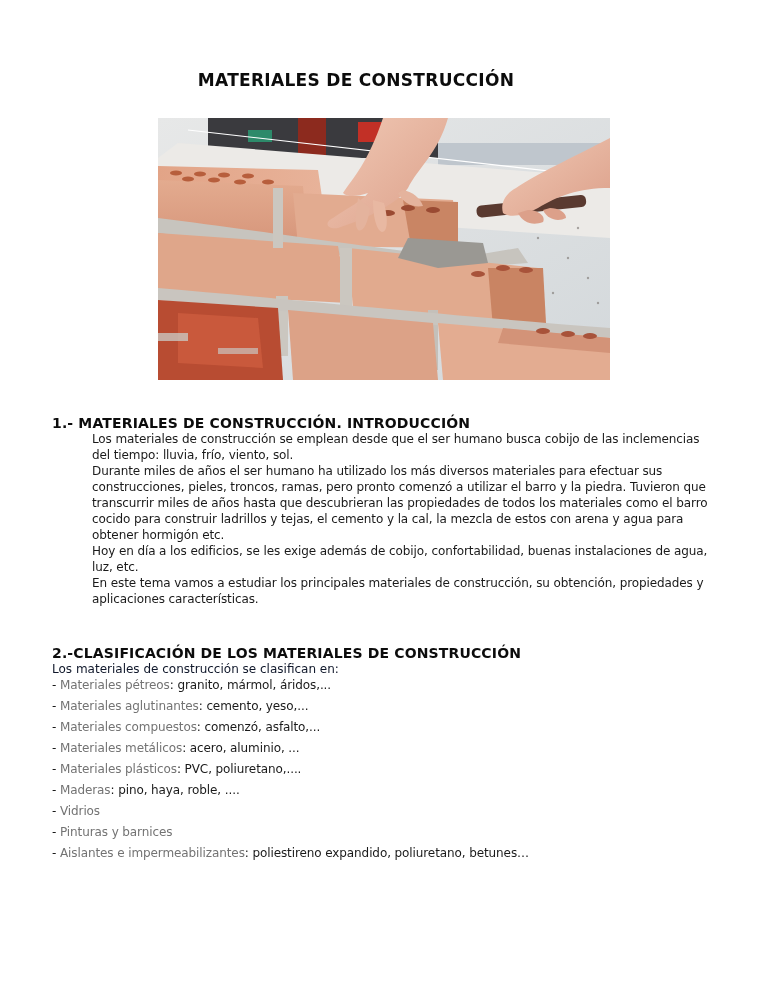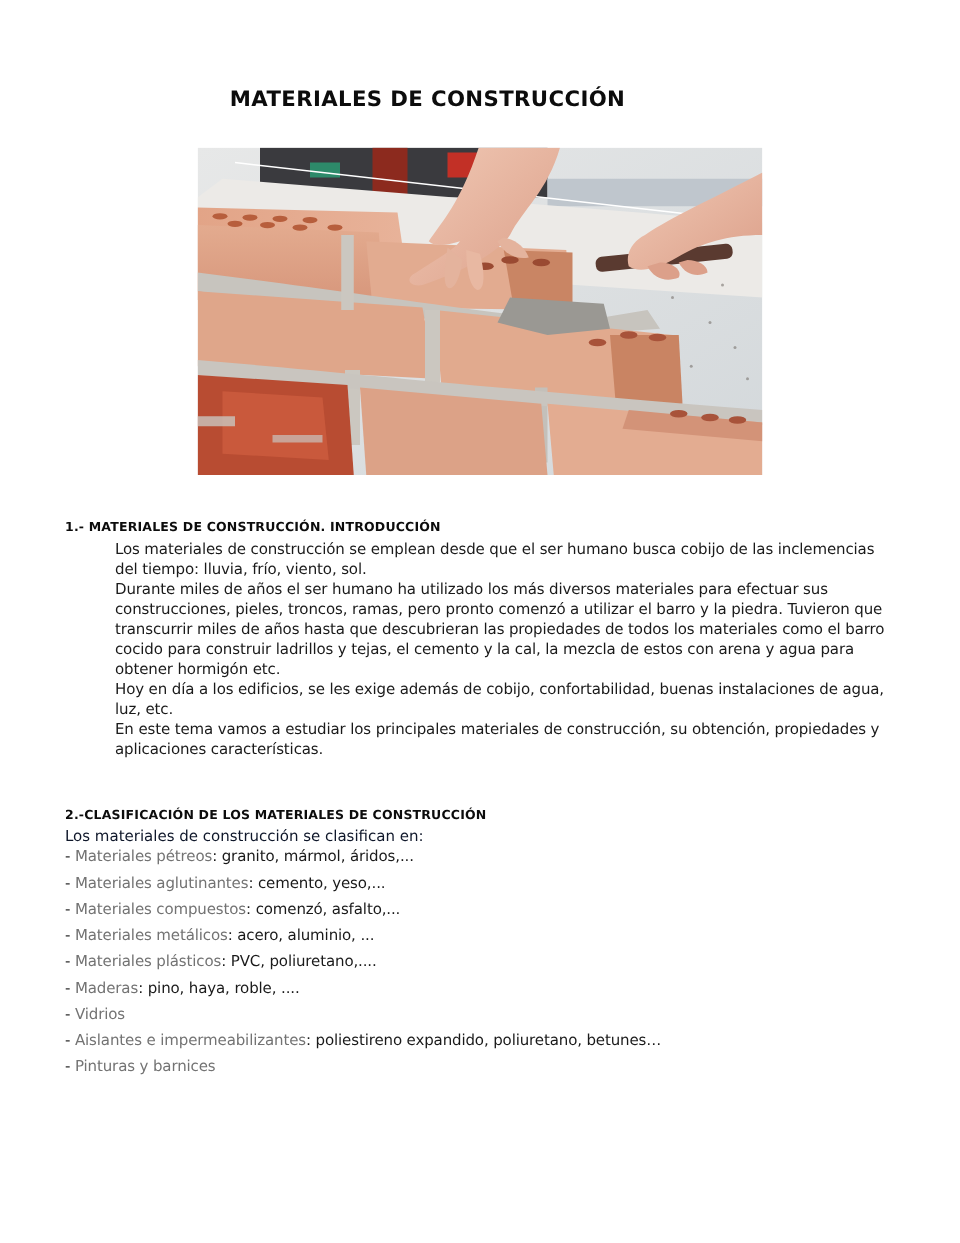--- a/index.html
+++ b/index.html
@@ -18,38 +18,39 @@
     .page-title {
       position: absolute;
       top: 70px;
       left: 0;
       width: 684px;
       text-align: center;
       font-size: 17px;
       font-weight: bold;
       letter-spacing: 0.3px;
       color: #0c0c0c;
+      padding-left: 14px;
     }
     .photo {
       position: absolute;
       left: 158px;
       top: 118px;
       width: 452px;
       height: 262px;
       overflow: hidden;
     }
     .photo svg { display: block; }
 
     .section {
       position: absolute;
       left: 52px;
       width: 660px;
     }
     .section-heading {
-      font-size: 10px;
+      font-size: 14px;
       font-weight: bold;
       line-height: 16px;
       letter-spacing: 0.15px;
       color: #0c0c0c;
       white-space: nowrap;
     }
     .para {
       font-size: 12px;
       line-height: 16px;
       color: #1a1a1a;
@@ -200,18 +201,18 @@
     <div class="section-heading">2.-CLASIFICACIÓN DE LOS MATERIALES DE CONSTRUCCIÓN</div>
     <div class="intro">Los materiales de construcción se clasifican en:</div>
     <div>
       <div class="list-item first"><span>- </span><b>Materiales pétreos</b><span>: granito, mármol, áridos,...</span></div>
       <div class="list-item"><span>- </span><b>Materiales aglutinantes</b><span>: cemento, yeso,...</span></div>
       <div class="list-item"><span>- </span><b>Materiales compuestos</b><span>: comenzó, asfalto,...</span></div>
       <div class="list-item"><span>- </span><b>Materiales metálicos</b><span>: acero, aluminio, ...</span></div>
       <div class="list-item"><span>- </span><b>Materiales plásticos</b><span>: PVC, poliuretano,....</span></div>
       <div class="list-item"><span>- </span><b>Maderas</b><span>: pino, haya, roble, ....</span></div>
       <div class="list-item"><span>- </span><b>Vidrios</b><span></span></div>
+      <div class="list-item"><span>- </span><b>Pinturas y barnices</b><span></span></div>
       <div class="list-item"><span>- </span><b>Aislantes e impermeabilizantes</b><span>: poliestireno expandido, poliuretano, betunes…</span></div>
-      <div class="list-item"><span>- </span><b>Pinturas y barnices</b><span></span></div>
     </div>
   </div>
 
 </div>
 
 </body></html>

